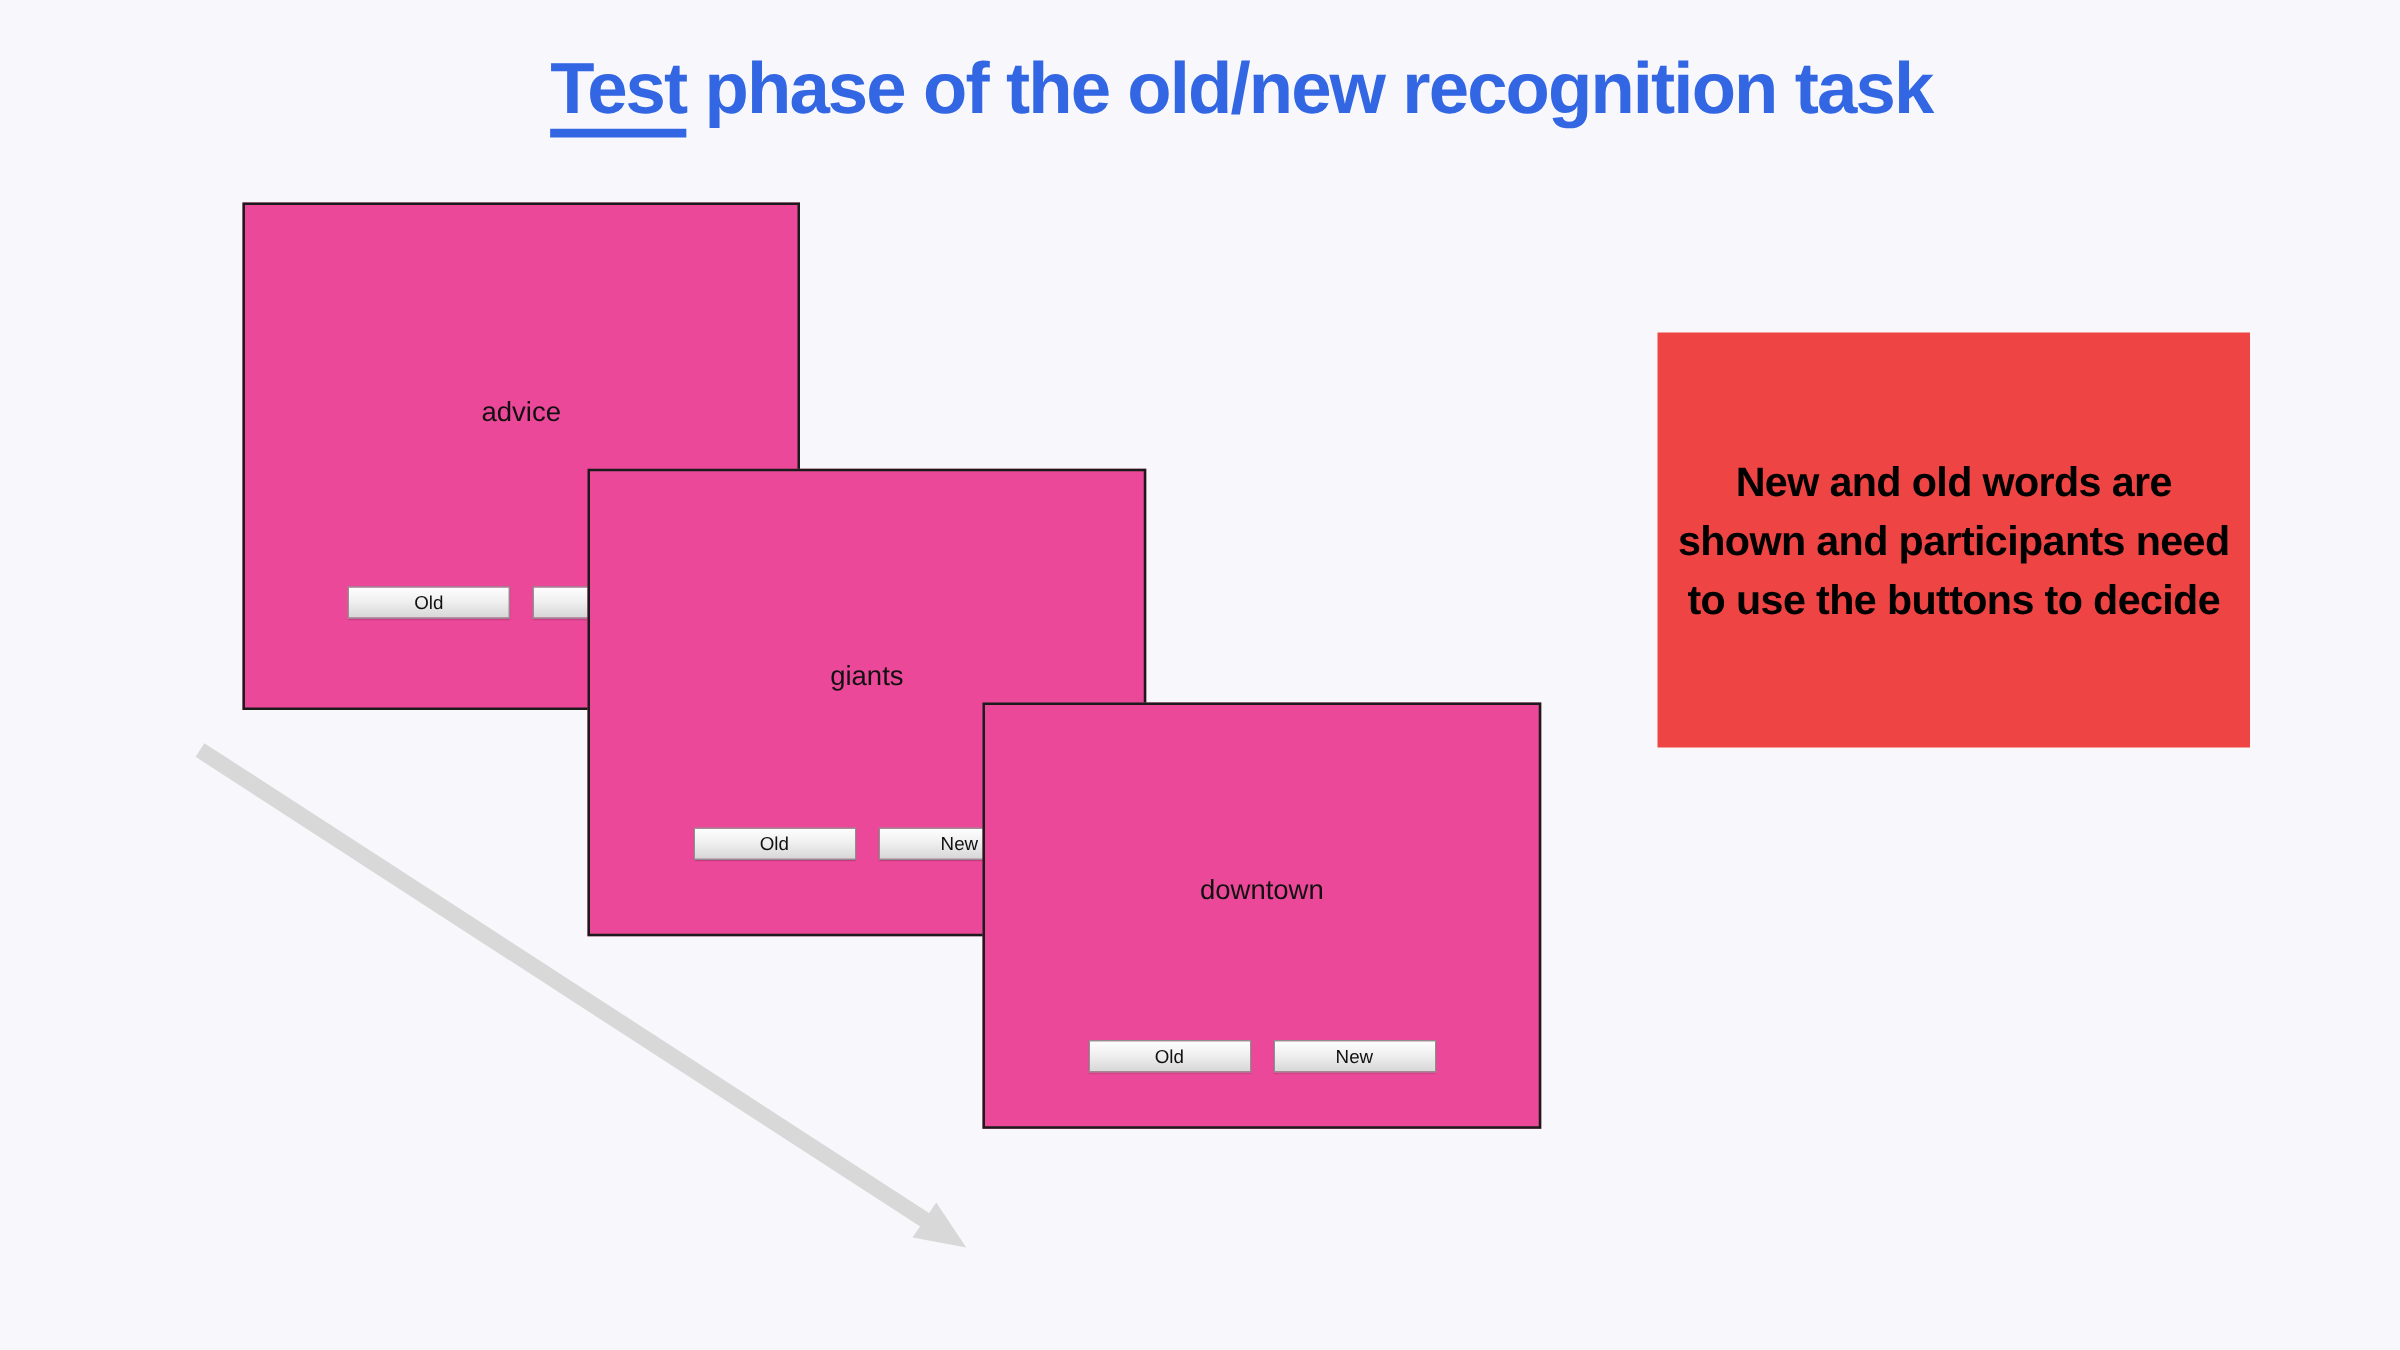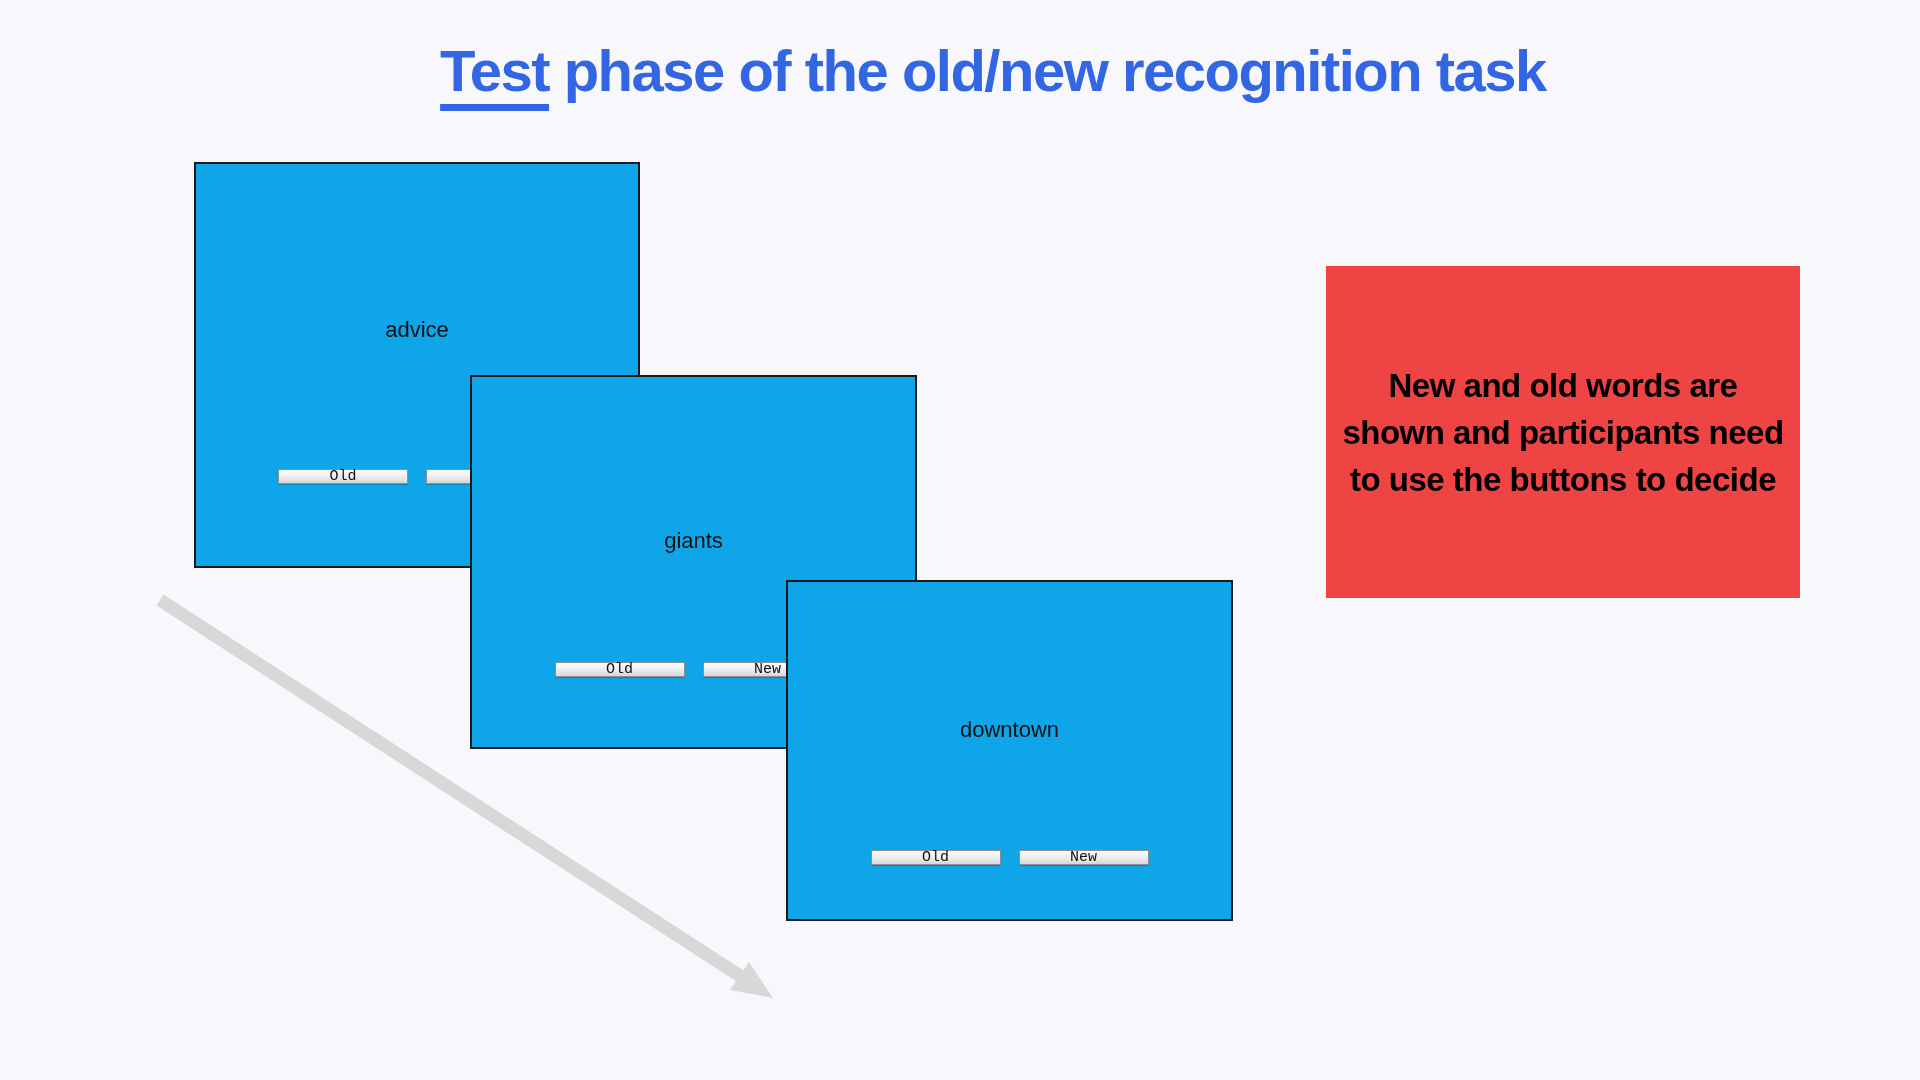--- a/index.html
+++ b/index.html
@@ -40,27 +40,27 @@
   .arrow-svg {
     position: absolute;
     left: 0;
     top: 0;
     z-index: 0;
   }
 
   
   .card {
     position: absolute;
-    background: #0ea5e9;
+    background: #ec4899;
     border: 2px solid #1b1b1b;
     box-sizing: border-box;
   }
   .card-1 { left: 194px; top: 162px; width: 446px; height: 406px; z-index: 1; }
   .card-2 { left: 470px; top: 375px; width: 447px; height: 374px; z-index: 2; }
-  .card-3 { left: 786px; top: 580px; width: 447px; height: 341px; z-index: 3; }
+  .card-3 { left: 786px; top: 562px; width: 447px; height: 341px; z-index: 3; }
 
   .stimulus-word {
     position: absolute;
     left: 0;
     width: 100%;
     text-align: center;
     font-size: 22px;
     line-height: 26px;
     color: #111111;
   }
@@ -75,27 +75,27 @@
     display: flex;
     justify-content: center;
     gap: 18px;
   }
   .card-1 .button-row { top: 305px; }
   .card-2 .button-row { top: 285px; }
   .card-3 .button-row { top: 268px; }
 
   .response-btn {
     width: 130px;
-    height: 15px;
+    height: 26px;
     box-sizing: border-box;
     border: 1px solid #8f8f8f;
     border-radius: 0;
     background: linear-gradient(180deg, #fefefe 0%, #efefef 48%, #d7d7d7 100%);
     box-shadow: 0 1px 1px rgba(0,0,0,0.18);
-    font-family: Liberation Mono, monospace;
+    font-family: Liberation Sans, sans-serif;
     font-size: 15px;
     color: #111111;
     display: flex;
     align-items: center;
     justify-content: center;
     padding: 0;
   }
 
   
   .instruction-box {

